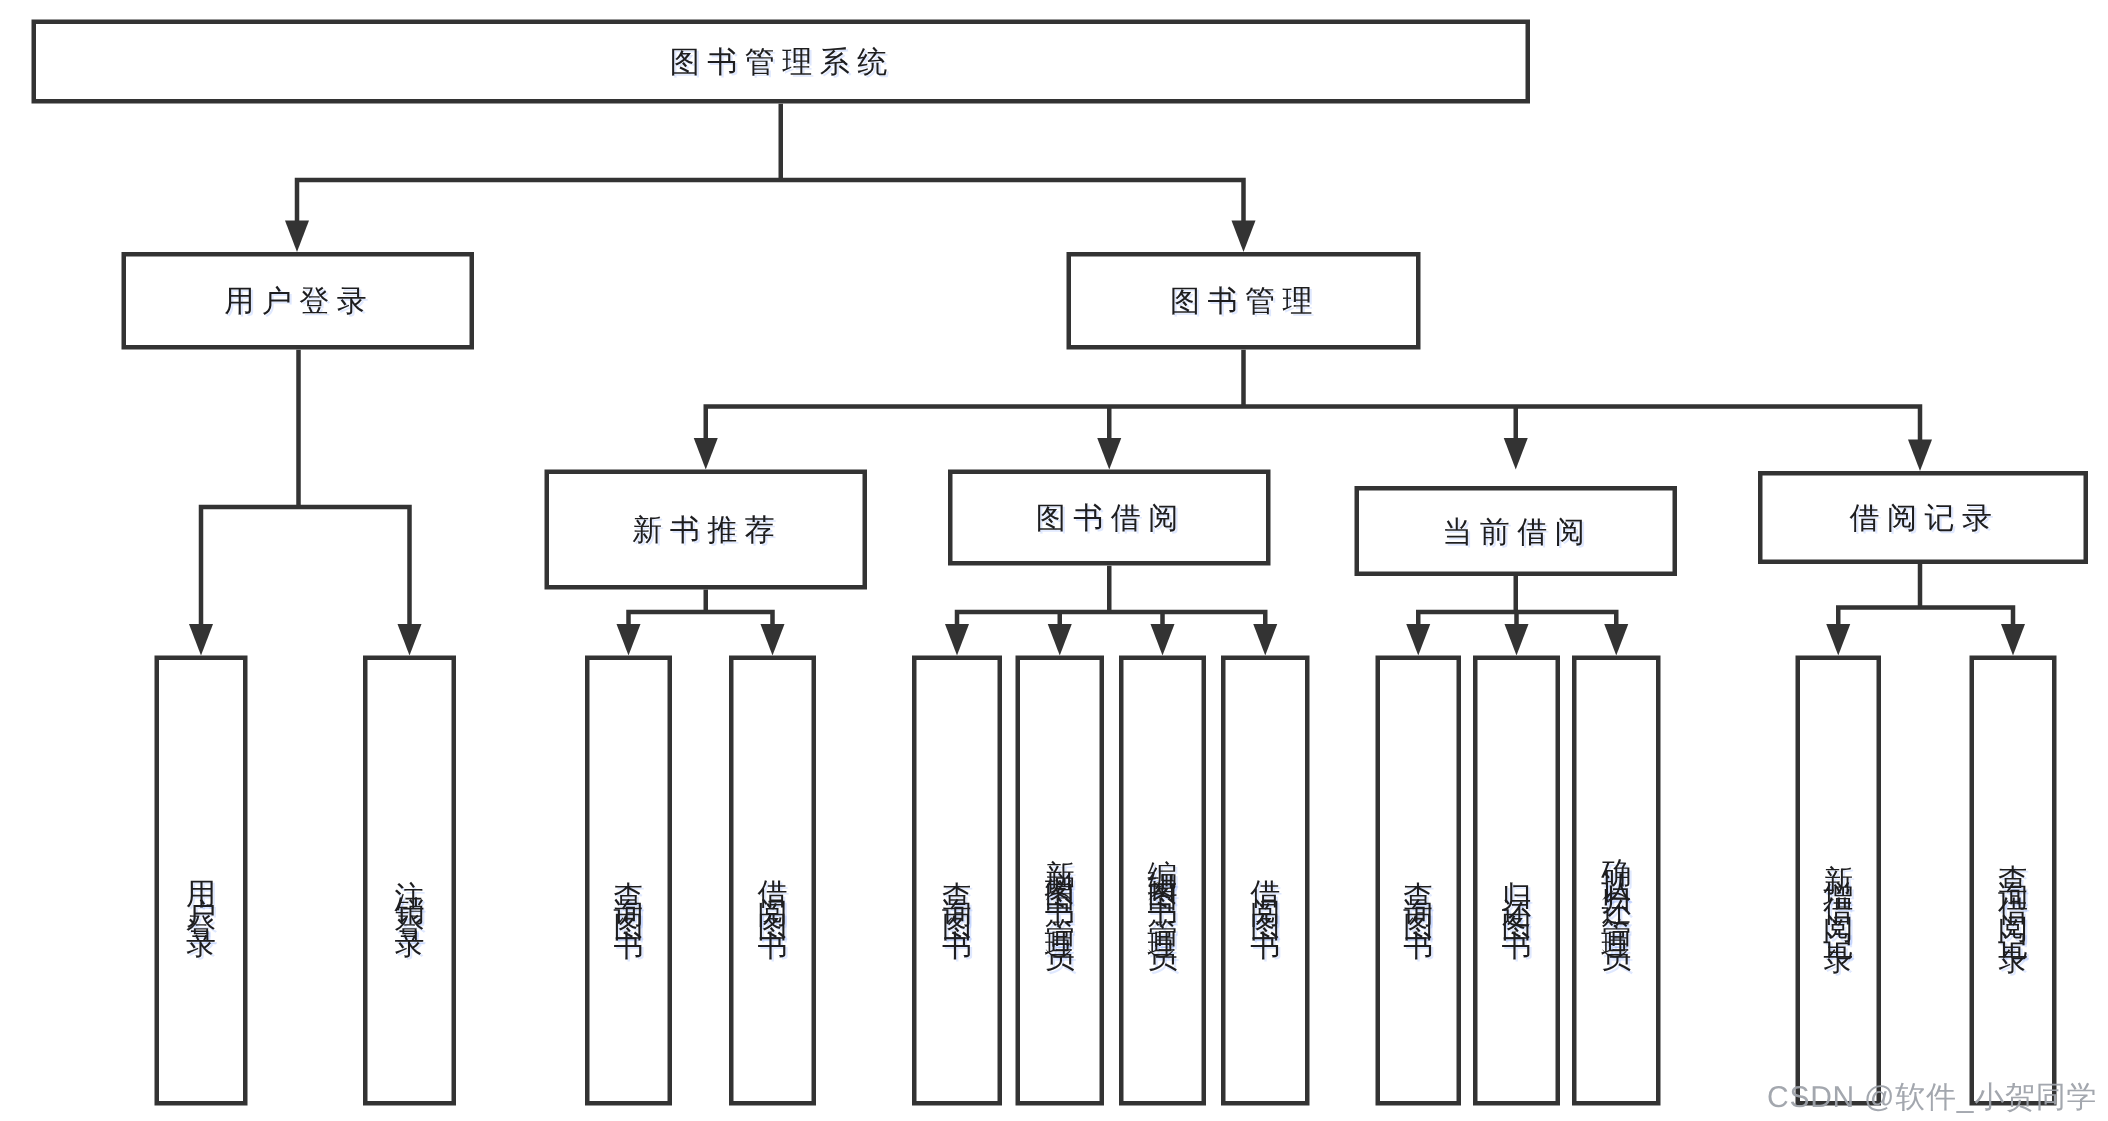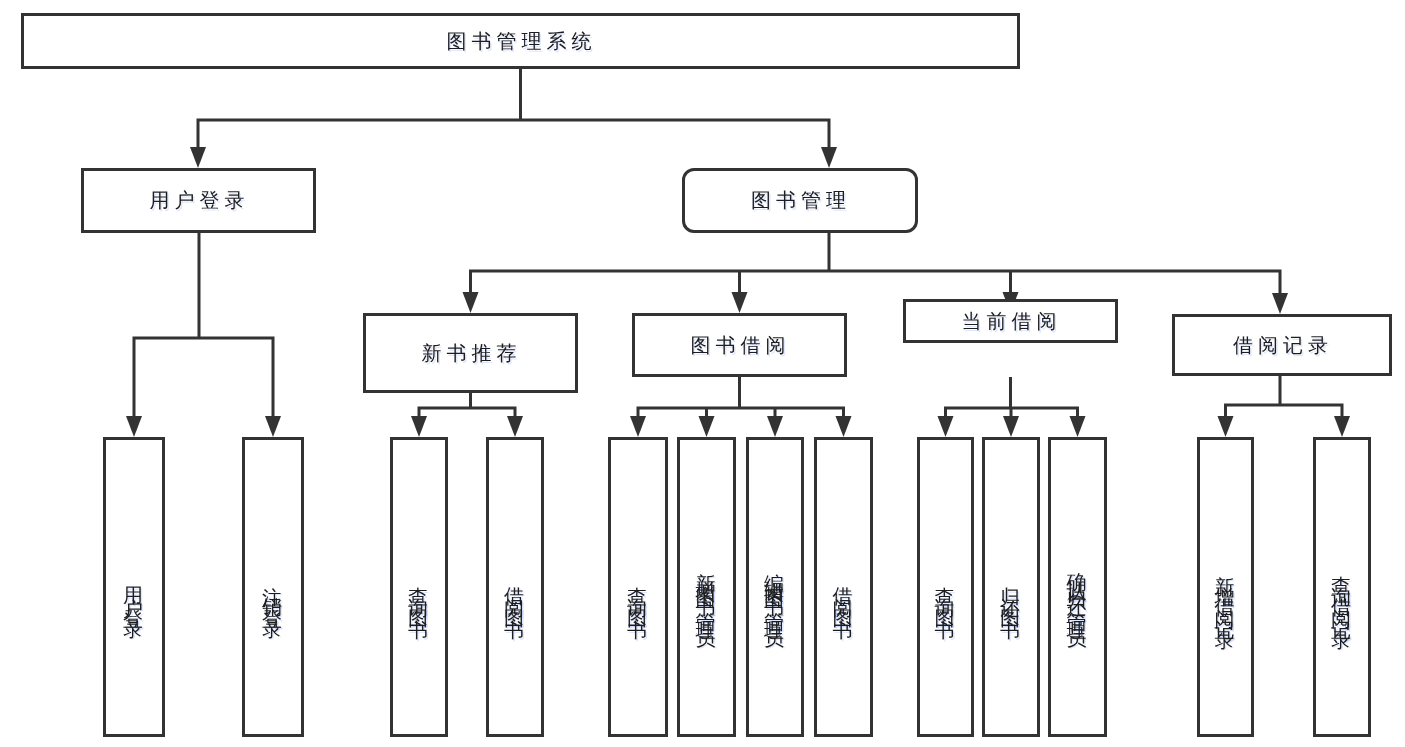--- a/index.html
+++ b/index.html
@@ -70,39 +70,40 @@
       <polygon points="1003,416 1019,416 1011,437"></polygon>
       <polygon points="1069.5,416 1085.5,416 1077.5,437"></polygon>
       <polygon points="1217.5,416 1233.5,416 1225.5,437"></polygon>
       <polygon points="1334,416 1350,416 1342,437"></polygon>
     </g>
   </svg>
 
   <div class="node hlabel" style="left:21px; top:13px; width:999px; height:56px;">图书管理系统</div>
 
   <div class="node hlabel" style="left:81px; top:168px; width:235px; height:65px;">用户登录</div>
-  <div class="node hlabel" style="left:682px; top:168px; width:236px; height:65px;border-radius:12px;">图书管理</div>
+  <div class="node hlabel" style="left:711px; top:168px; width:236px; height:65px;">图书管理</div>
 
   <div class="node hlabel" style="left:363px; top:313px; width:215px; height:80px;">新书推荐</div>
   <div class="node hlabel" style="left:632px; top:313px; width:215px; height:64px;">图书借阅</div>
-  <div class="node hlabel" style="left:903px; top:299px; width:215px; height:44px;">当前借阅</div>
+  <div class="node hlabel" style="left:903px; top:324px; width:215px; height:60px;">当前借阅</div>
   <div class="node hlabel" style="left:1172px; top:314px; width:220px; height:62px;">借阅记录</div>
 
   <div class="node leaf" style="left:103px; top:437px; width:62px; height:300px;">用户登录</div>
   <div class="node leaf" style="left:242px; top:437px; width:62px; height:300px;">注销登录</div>
 
   <div class="node leaf" style="left:390px; top:437px; width:58px; height:300px;">查询图书</div>
   <div class="node leaf" style="left:486px; top:437px; width:58px; height:300px;">借阅图书</div>
 
   <div class="node leaf" style="left:608px; top:437px; width:60px; height:300px;">查询图书</div>
   <div class="node leaf" style="left:677px; top:437px; width:59px; height:300px; letter-spacing:8px;">新增图书（管理员）</div>
   <div class="node leaf" style="left:746px; top:437px; width:58px; height:300px; letter-spacing:8px;">编辑图书（管理员）</div>
   <div class="node leaf" style="left:814px; top:437px; width:59px; height:300px;">借阅图书</div>
 
   <div class="node leaf" style="left:917px; top:437px; width:57px; height:300px;">查询图书</div>
   <div class="node leaf" style="left:982px; top:437px; width:58px; height:300px;">归还图书</div>
   <div class="node leaf" style="left:1048px; top:437px; width:59px; height:300px; letter-spacing:8px;">确认归还（管理员）</div>
 
   <div class="node leaf" style="left:1197px; top:437px; width:57px; height:300px;">新增借阅记录</div>
   <div class="node leaf" style="left:1313px; top:437px; width:58px; height:300px;">查询借阅记录</div>
 
+  <div class="watermark">CSDN @软件_小贺同学</div>
 
 </div>
 
 </body></html>

